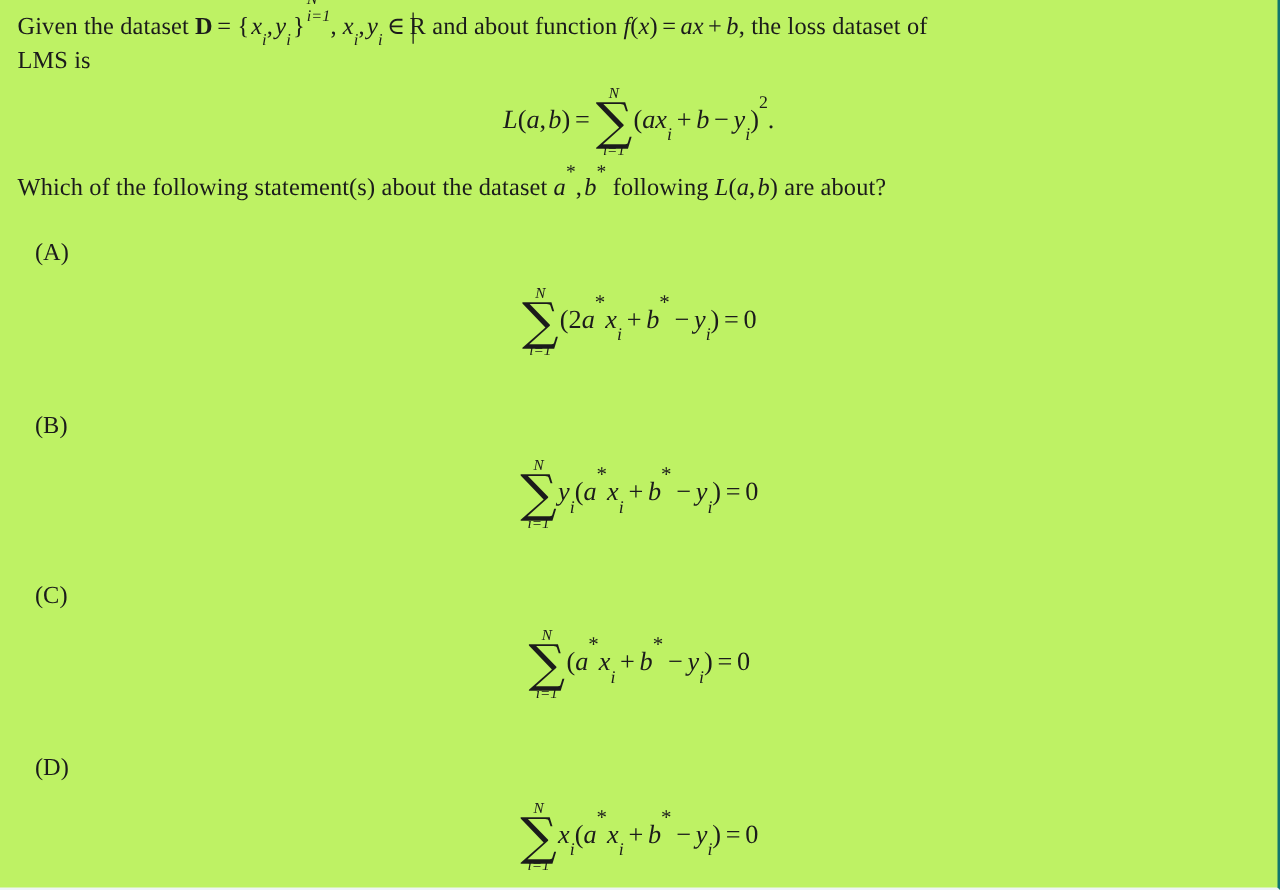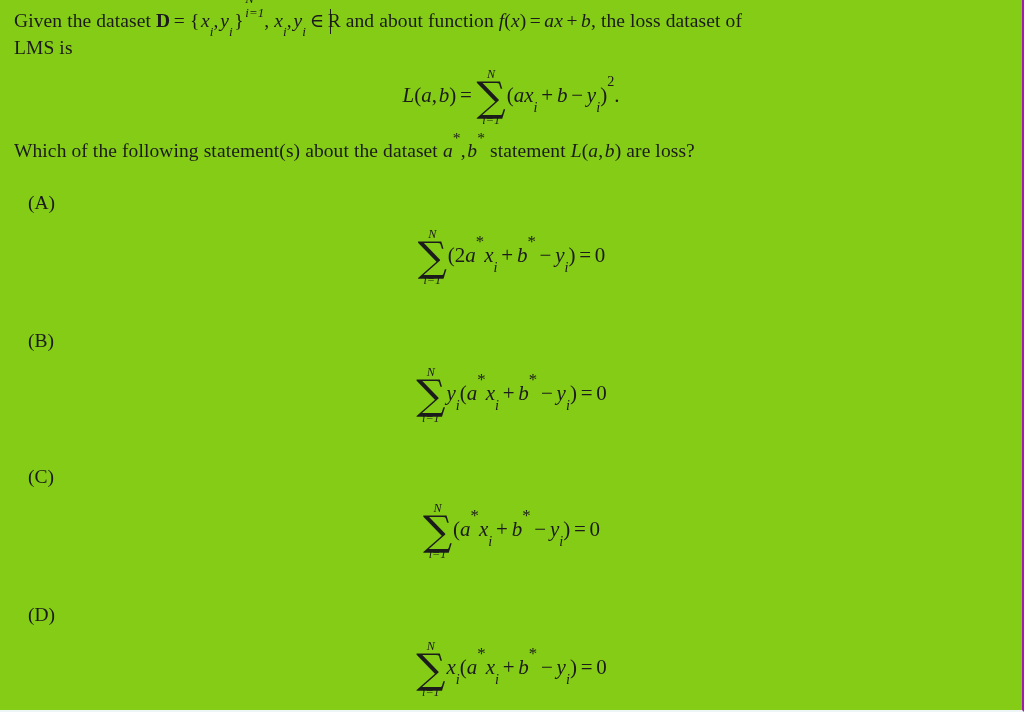--- a/index.html
+++ b/index.html
@@ -13,23 +13,23 @@
     height: 712px;
     font-family: "Liberation Serif", "DejaVu Serif", serif;
     color: #1b1b1b;
     overflow: hidden;
     position: relative;
   }
   .page {
     position: relative;
     width: 1024px;
     height: 712px;
-    background: #84cc16;
+    background: #bef264;
     box-sizing: border-box;
-    border-right: 2px solid #a21caf;
+    border-right: 2px solid #0f766e;
     border-bottom: 2px solid #eef5f6;
   }
   .para {
     position: absolute;
     left: 14px;
     right: 22px;
     font-size: 19.5px;
     line-height: 27px;
     text-align: left;
     letter-spacing: 0.1px;
@@ -156,23 +156,23 @@
 
   <div class="displaymath" id="loss-eq" style="top:68px;">
     <span class="mathline">
       <span class="mi">L</span><span class="paren">(</span><span class="mi">a</span><span class="mn">,</span> <span class="mi">b</span><span class="paren">)</span><span class="mo">=</span><span class="sumop"><span class="lim lim-top">N</span><span class="sigma">∑</span><span class="lim lim-bot">i=1</span></span><span class="paren">(</span><span class="mi">a</span><span class="mi">x</span><sub>i</sub><span class="mo">+</span><span class="mi">b</span><span class="mo">−</span><span class="mi">y</span><sub>i</sub><span class="paren">)</span><sup class="pw">2</sup><span class="mn">.</span>
     </span>
   </div>
 
   <div class="para" id="question-para">
     <span>Which of the following statement(s) about the dataset</span>
     <span class="mi"><span>a</span><sup class="star">*</sup></span><span class="mn">,</span> <span class="mi"><span>b</span><sup class="star">*</sup></span>
-    <span>statement</span>
+    <span>following</span>
     <span class="mi"><span>L</span><span class="paren">(</span><span class="mi">a</span><span class="mn">,</span> <span class="mi">b</span><span class="paren">)</span></span>
-    <span>are loss?</span>
+    <span>are about?</span>
   </div>
 
   <div class="choice">
     <div class="choice-label" style="top:192px;">(A)</div>
     <div class="choice-math" style="top:228px;">
       <span class="mathline">
         <span class="sumop"><span class="lim lim-top">N</span><span class="sigma">∑</span><span class="lim lim-bot">i=1</span></span><span class="paren">(</span><span class="mn">2</span><span class="mi"><span>a</span><sup class="star">*</sup></span><span class="mi">x</span><sub>i</sub><span class="mo">+</span><span class="mi"><span>b</span><sup class="star">*</sup></span><span class="mo">−</span><span class="mi">y</span><sub>i</sub><span class="paren">)</span><span class="mo">=</span><span class="mn">0</span>
       </span>
     </div>
   </div>

